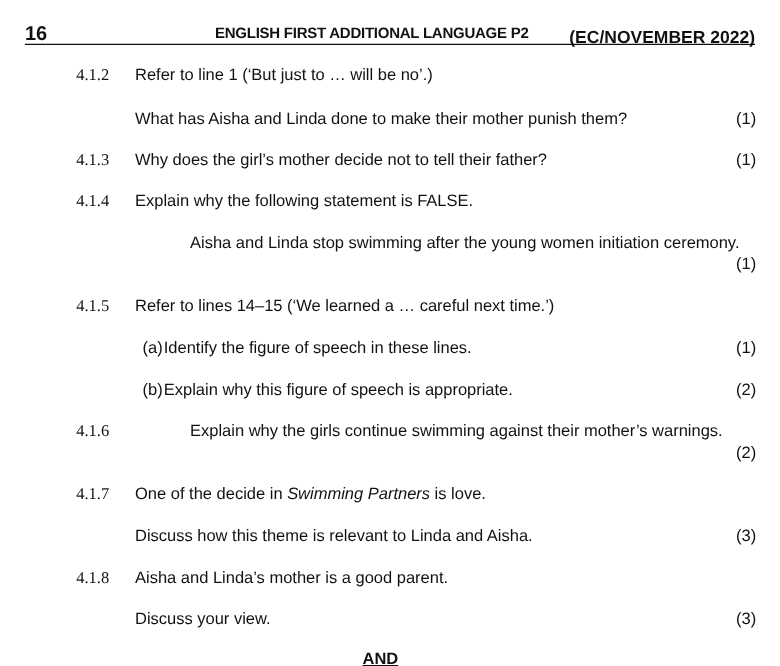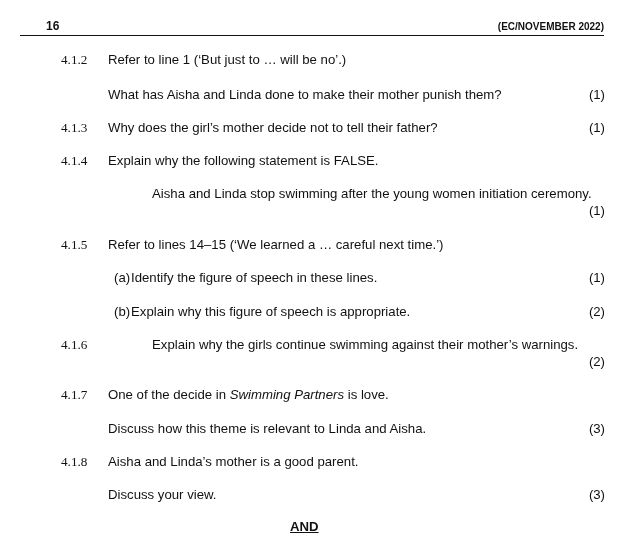--- a/index.html
+++ b/index.html
@@ -1,37 +1,38 @@
 <!DOCTYPE html>
 <html><head>
 <meta charset="utf-8">
 <style>
   html, body { margin: 0; padding: 0; background: #ffffff; }
   body { width: 624px; height: 533px; position: relative; overflow: hidden;
          font-family: "Liberation Sans", sans-serif; color: #111; }
   .header { position: absolute; left: 20px; top: 18px; width: 584px; height: 17px;
             border-bottom: 1.5px solid #111; }
-  .hdr-page { position: absolute; left: 0; top: 1px; font-size: 12px; font-weight: bold; margin-left: 26px; }
+  .hdr-page { position: absolute; left: 0; top: 1px; font-size: 16px; font-weight: bold; }
   .hdr-title { position: absolute; left: 152px; top: 1px; font-size: 12px; font-weight: bold; letter-spacing: -0.2px; }
-  .hdr-right { position: absolute; right: 0; top: 3px; font-size: 10px; font-weight: bold; }
+  .hdr-right { position: absolute; right: 0; top: 3px; font-size: 14px; font-weight: bold; }
   .row { position: absolute; left: 0; width: 624px; font-size: 13.2px; line-height: 16px; }
   .num { position: absolute; left: 61px; font-family: Liberation Serif, serif; }
   .txt { position: absolute; left: 108px; width: 442px; }
   .txt.justify { text-align: justify; text-align-last: left; margin-left: 44px; }
   .sub-label { position: absolute; left: 114px; }
   .sub-txt { position: absolute; left: 131px; }
   .mark { position: absolute; right: 19px; }
   .and { position: absolute; left: 290px; top: 519px; font-size: 13.2px; font-weight: bold; text-decoration: underline; }
   i { }
 </style>
 </head>
 <body>
 
 <div class="header">
   <span class="hdr-page">16</span>
+  <span class="hdr-title">ENGLISH FIRST ADDITIONAL LANGUAGE P2</span>
   <span class="hdr-right">(EC/NOVEMBER 2022)</span>
 </div>
 
 <div class="row" style="top:52px">
   <span class="num">4.1.2</span>
   <span class="txt">Refer to line 1 (‘But just to … will be no’.)</span>
 </div>
 <div class="row" style="top:87px">
   <span class="txt">What has Aisha and Linda done to make their mother punish them?</span>
   <span class="mark">(1)</span>

